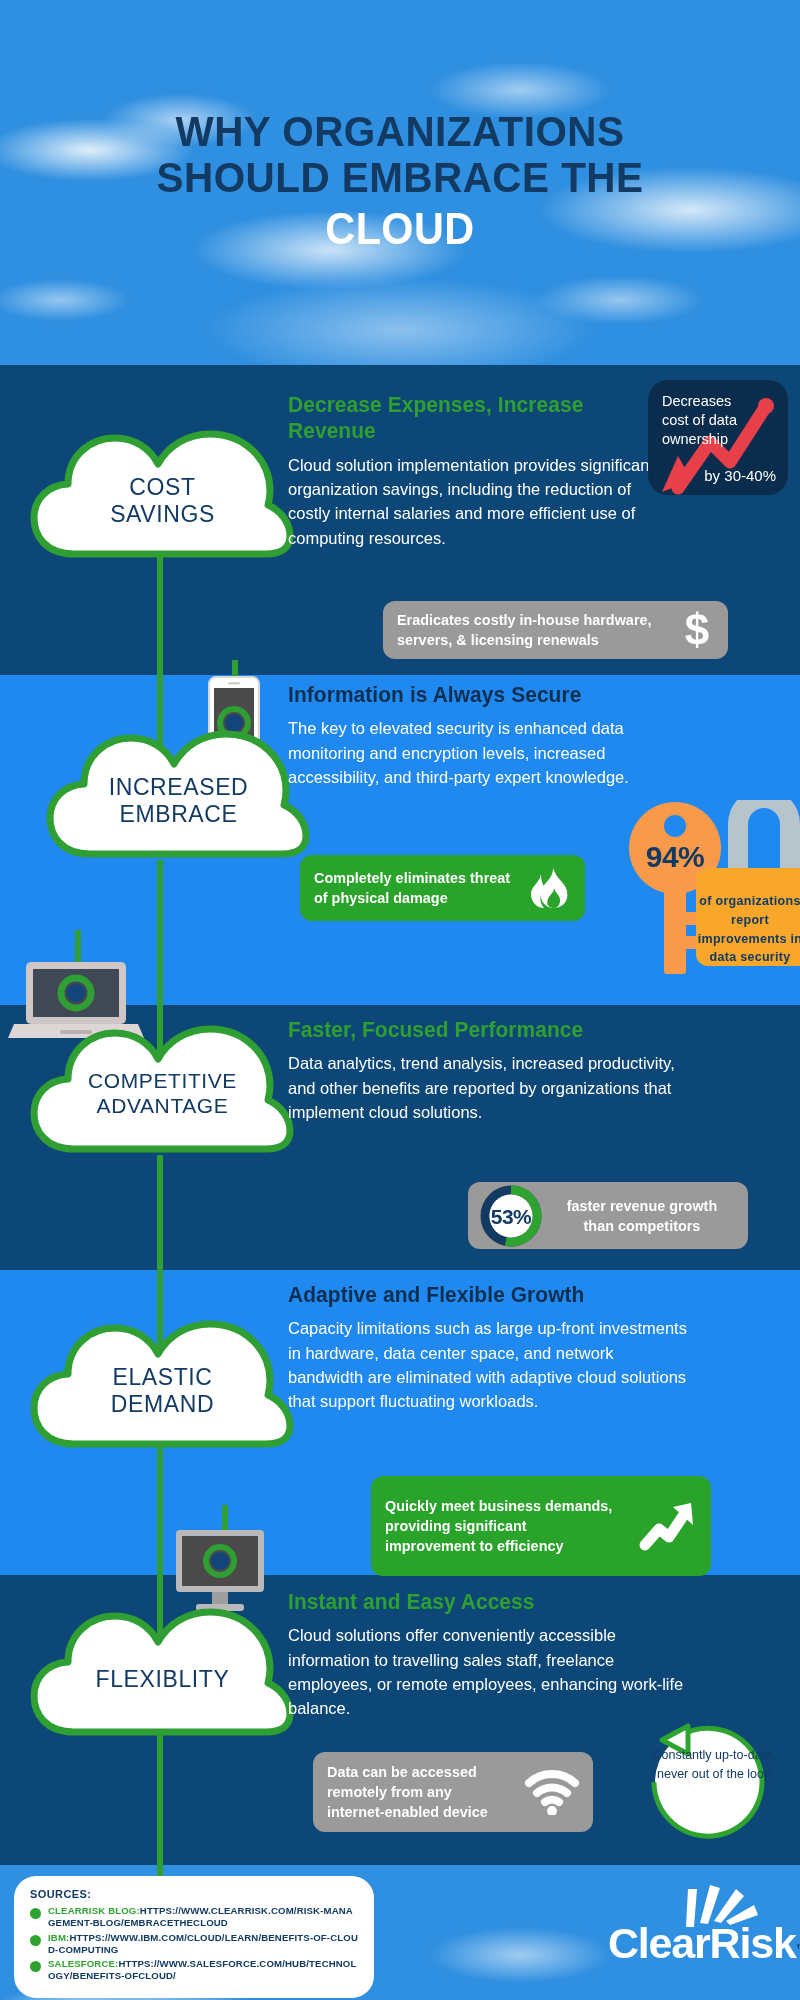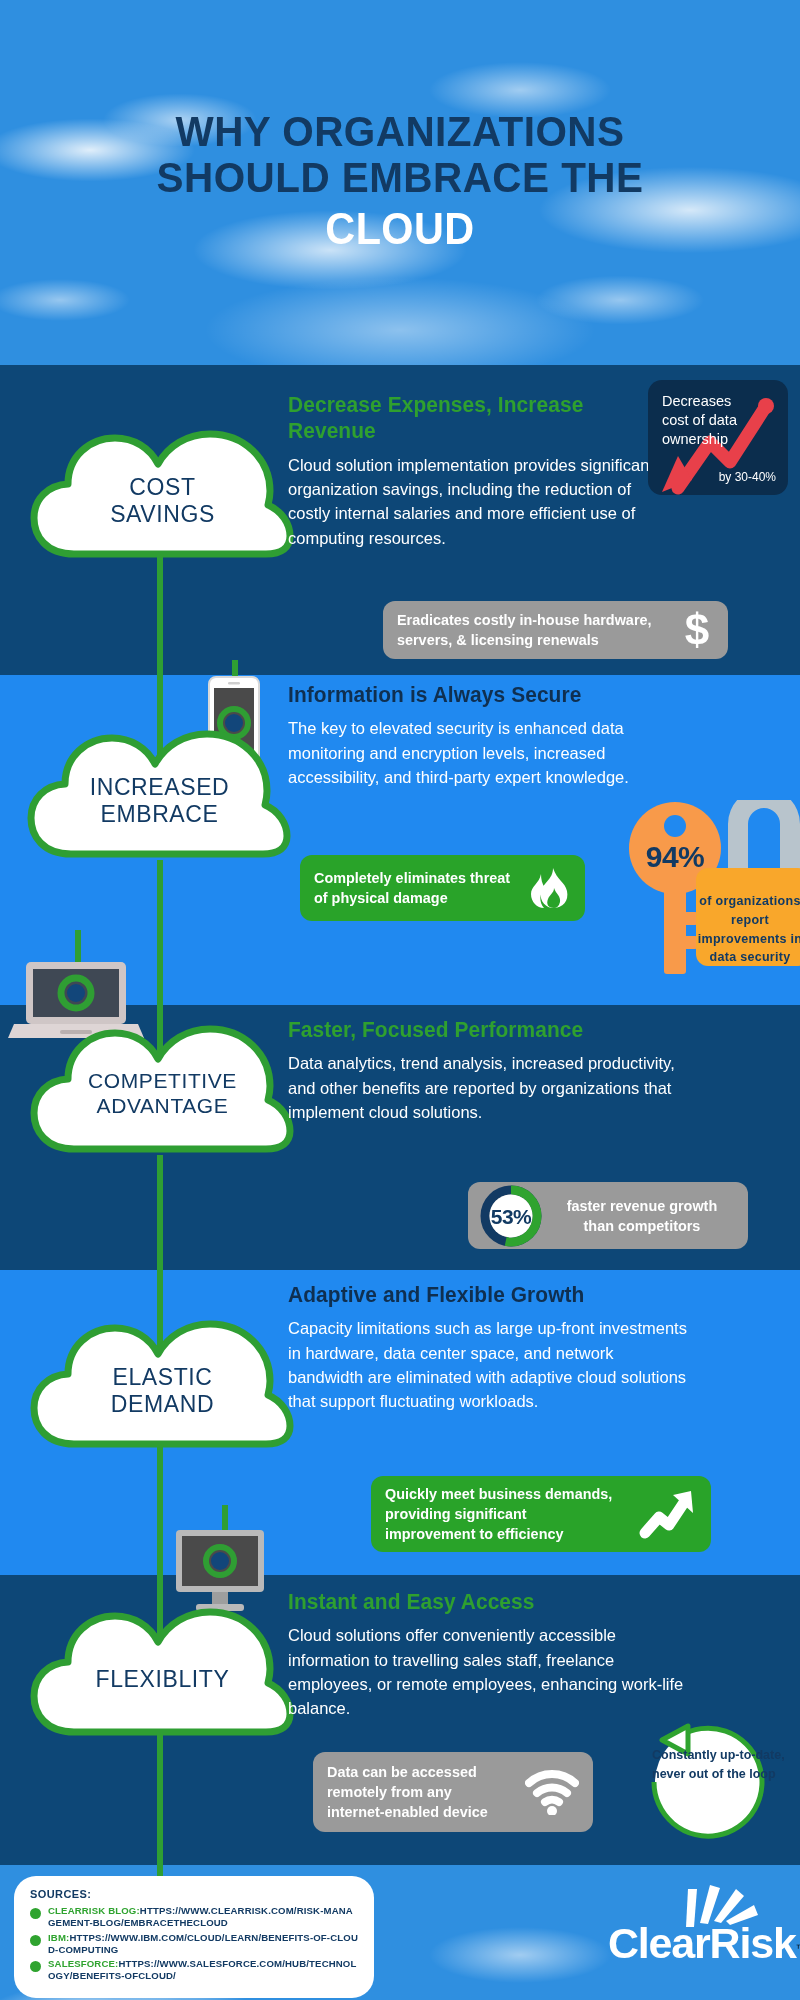--- a/index.html
+++ b/index.html
@@ -87,29 +87,29 @@
   .pill.green { background: #29a329; }
   .pill-text {
     color: #fff; font-weight: 700; font-size: 15px; line-height: 1.32;
     font-family: "Liberation Sans Narrow", "Liberation Sans", sans-serif;
     transform: scaleX(.96); transform-origin: left center;
   }
   .pill-icon { flex: 0 0 auto; display: flex; align-items: center; justify-content: center; }
 
   
   #stat-chart {
-    position: absolute; border-radius: 14px; background: #0b2d4d;
+    position: absolute; border-radius: 20px; background: #0b2d4d;
     overflow: hidden;
   }
   #stat-chart .sc-t1 {
     position: absolute; left: 14px; top: 12px; color: #fff;
     font-size: 14.5px; line-height: 1.32; width: 96px;
   }
   #stat-chart .sc-t2 {
-    position: absolute; right: 12px; bottom: 11px; color: #fff; font-size: 12px;
+    position: absolute; right: 12px; bottom: 11px; color: #fff; font-size: 15px;
   }
 
   
   #keylock { position: absolute; }
   #keylock .kl-pct {
     position: absolute; left: 10px; top: 40px; width: 90px; text-align: center;
     color: #123a63; font-weight: 700; font-size: 30px; letter-spacing: -.5px;
   }
   #keylock .kl-text {
     position: absolute; left: 72px; top: 92px; width: 116px; text-align: center;
@@ -119,22 +119,22 @@
 
   
   .donut-num {
     position: absolute; width: 100%; text-align: center;
     color: #123a63; font-weight: 700; font-size: 21px; letter-spacing: -.5px;
   }
 
   
   #loop-bubble { position: absolute; }
   #loop-bubble .lb-text {
-    position: absolute; left: 16px; top: 26px; width: 100%; 
-    color: #123a63; font-weight: 700; font-size: 12.5px; line-height: 1.52;
+    position: absolute; left: 8px; top: 26px; width: 100%; text-align: center;
+    color: #123a63; font-weight: 400; font-size: 12.5px; line-height: 1.52;
   }
 
   
   #sources-card {
     position: absolute; background: #fff; border-radius: 22px;
     padding: 12px 16px 13px 16px;
   }
   #sources-title {
     color: #123a63; font-weight: 700; font-size: 11px; letter-spacing: .4px;
     margin-bottom: 5px;
@@ -228,21 +228,21 @@
     <svg width="52" height="92" viewBox="0 0 52 92">
       <rect x="1" y="1" width="50" height="90" rx="7" fill="#ffffff" stroke="#d8d8d8" stroke-width="2"></rect>
       <rect x="6" y="12" width="40" height="66" fill="#4a4a4a"></rect>
       <rect x="20" y="6" width="12" height="2.5" rx="1.2" fill="#cfcfcf"></rect>
       <circle cx="26" cy="84" r="3.2" fill="#3a3a3a"></circle>
       <circle cx="26" cy="47" r="14" fill="none" stroke="#2f9e33" stroke-width="6"></circle>
       <circle cx="26" cy="47" r="9" fill="#12467a"></circle>
     </svg>
   </div>
 
-  <div class="cloud-wrap" style="left:27px; top:718px; width:265px; height:145px;text-decoration:underline;">
+  <div class="cloud-wrap" style="left:46px; top:718px; width:265px; height:145px;text-decoration:underline;">
     <svg width="265" height="145" viewBox="0 0 265 145">
       <path d="M44 136 C16 136 4 118 4 100 C4 81 18 67 38 66 C38 39 59 20 85 20 C104 20 120 30 128 46 C138 28 157 16 180 16 C214 16 240 41 240 73 C240 78 239 83 238 87 C252 93 260 106 260 118 C260 129 252 136 236 136 Z" fill="#ffffff" stroke="#2f9e33" stroke-width="7" stroke-linejoin="round"></path>
     </svg>
     <div class="cloud-label" style="top:56px;">
       <div>INCREASED</div>
       <div>EMBRACE</div>
     </div>
   </div>
 
   <div class="txt-block" style="left:288px; top:682px; width:380px;">
@@ -332,21 +332,21 @@
     <svg width="96" height="85" viewBox="0 0 96 85">
       <rect x="4" y="2" width="88" height="62" rx="4" fill="#b9b9b9"></rect>
       <rect x="10" y="8" width="76" height="50" fill="#4a4a4a"></rect>
       <circle cx="48" cy="33" r="14" fill="none" stroke="#2f9e33" stroke-width="6"></circle>
       <circle cx="48" cy="33" r="9" fill="#12467a"></circle>
       <rect x="40" y="64" width="16" height="12" fill="#9e9e9e"></rect>
       <rect x="24" y="76" width="48" height="7" rx="3" fill="#b9b9b9"></rect>
     </svg>
   </div>
 
-  <div class="pill green" style="left:371px; top:1476px; width:340px; height:76px;">
+  <div class="pill green" style="left:371px; top:1476px; width:340px; height:100px;">
     <div class="pill-text" style="flex:1">Quickly meet business demands, providing significant improvement to efficiency</div>
     <div class="pill-icon">
       <svg width="58" height="58" viewBox="0 0 58 58">
         <path d="M6 48 L20 32 L30 40 L46 16" fill="none" stroke="#ffffff" stroke-width="11" stroke-linejoin="round" stroke-linecap="round"></path>
         <path d="M52 6 L54 28 L34 10 Z" fill="#ffffff"></path>
       </svg>
     </div>
   </div>
 
   <div class="cloud-wrap" style="left:30px; top:1596px; width:265px; height:145px;">

